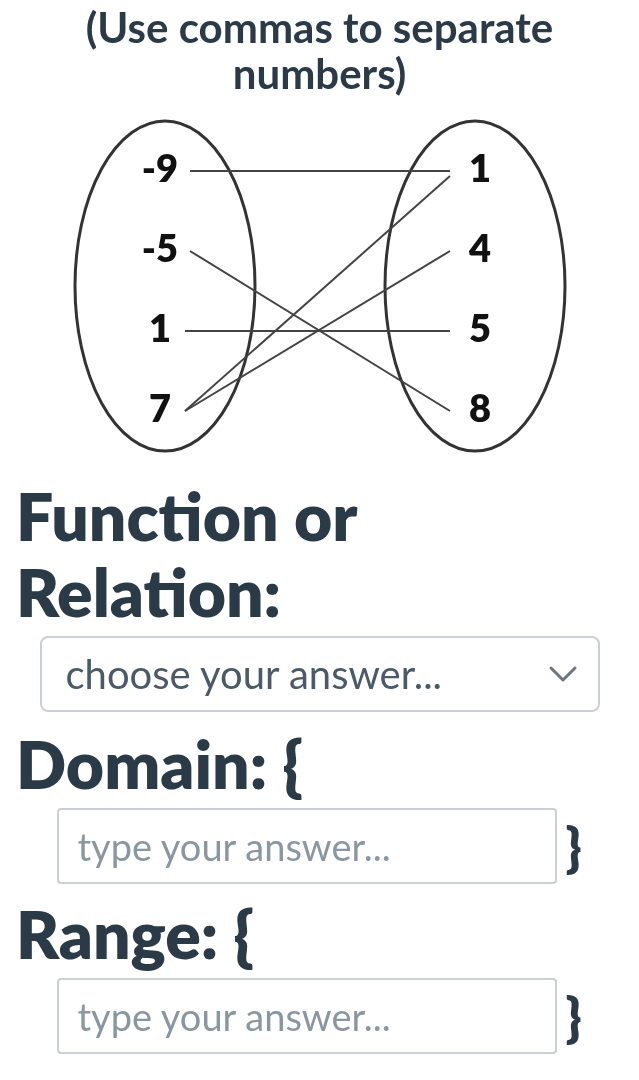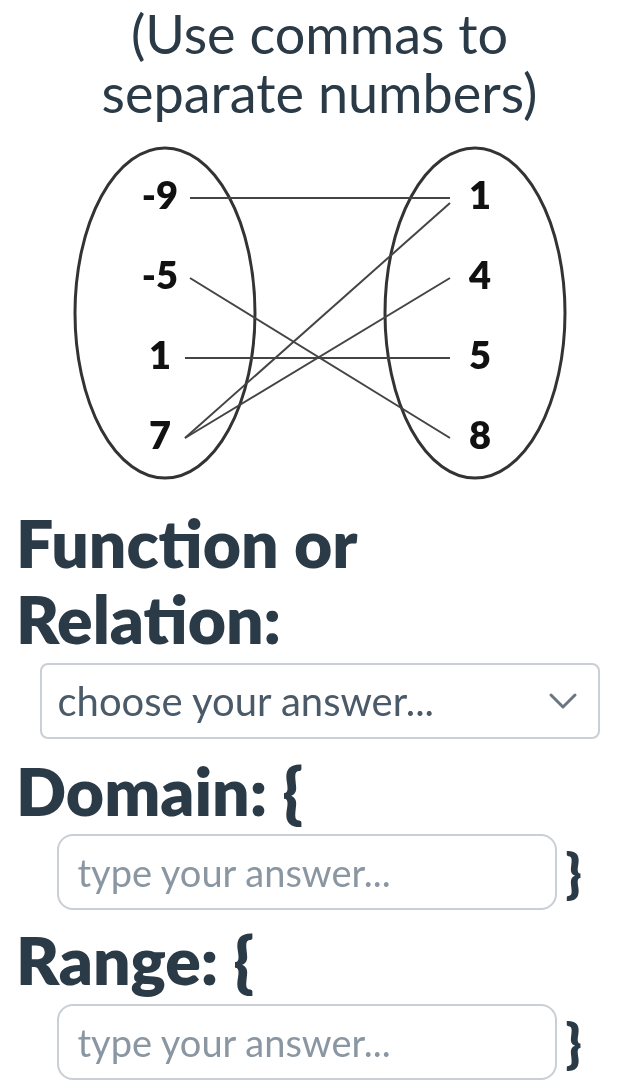--- a/index.html
+++ b/index.html
@@ -6,22 +6,22 @@
   html, body {
     width: 639px;
     font-family: "Lato", "Helvetica Neue", Arial, sans-serif;
     color: #2b3a47;
     background: #fff;
   }
   .wrap {
     padding: 0 16px 20px 16px;
   }
   .instruction {
-    font-size: 54px;
-    font-weight: 400;
+    font-size: 42px;
+    font-weight: 700;
     line-height: 1.1;
     text-align: center;
     color: #2b3a47;
     margin: 4px 10px 10px 10px;
   }
   .diagram {
     display: block;
     margin: 0 auto 10px auto;
   }
   .q-label {
@@ -40,21 +40,21 @@
   }
   .select {
     width: 100%;
     height: 76px;
     border: 2px solid #c9cfd4;
     border-radius: 8px;
     background: #fff;
     color: #4a5a68;
     font-size: 40px;
     font-family: inherit;
-    padding: 0 56px 0 16px;
+    padding: 0 56px 0 24px;
     appearance: none;
     -webkit-appearance: none;
     cursor: pointer;
   }
   .chevron {
     position: absolute;
     right: 22px;
     top: 50%;
     transform: translateY(-50%);
     pointer-events: none;
@@ -63,21 +63,21 @@
     display: flex;
     align-items: center;
     justify-content: center;
     gap: 8px;
     margin-bottom: 10px;
   }
   .text-input {
     width: 500px;
     height: 76px;
     border: 2px solid #c9cfd4;
-    border-radius: 16px;
+    border-radius: 4px;
     background: #fff;
     color: #4a5a68;
     font-size: 38px;
     font-family: inherit;
     padding: 0 18px;
   }
   .text-input::placeholder { color: #8a97a2; }
   .brace {
     font-size: 52px;
     font-weight: 800;

